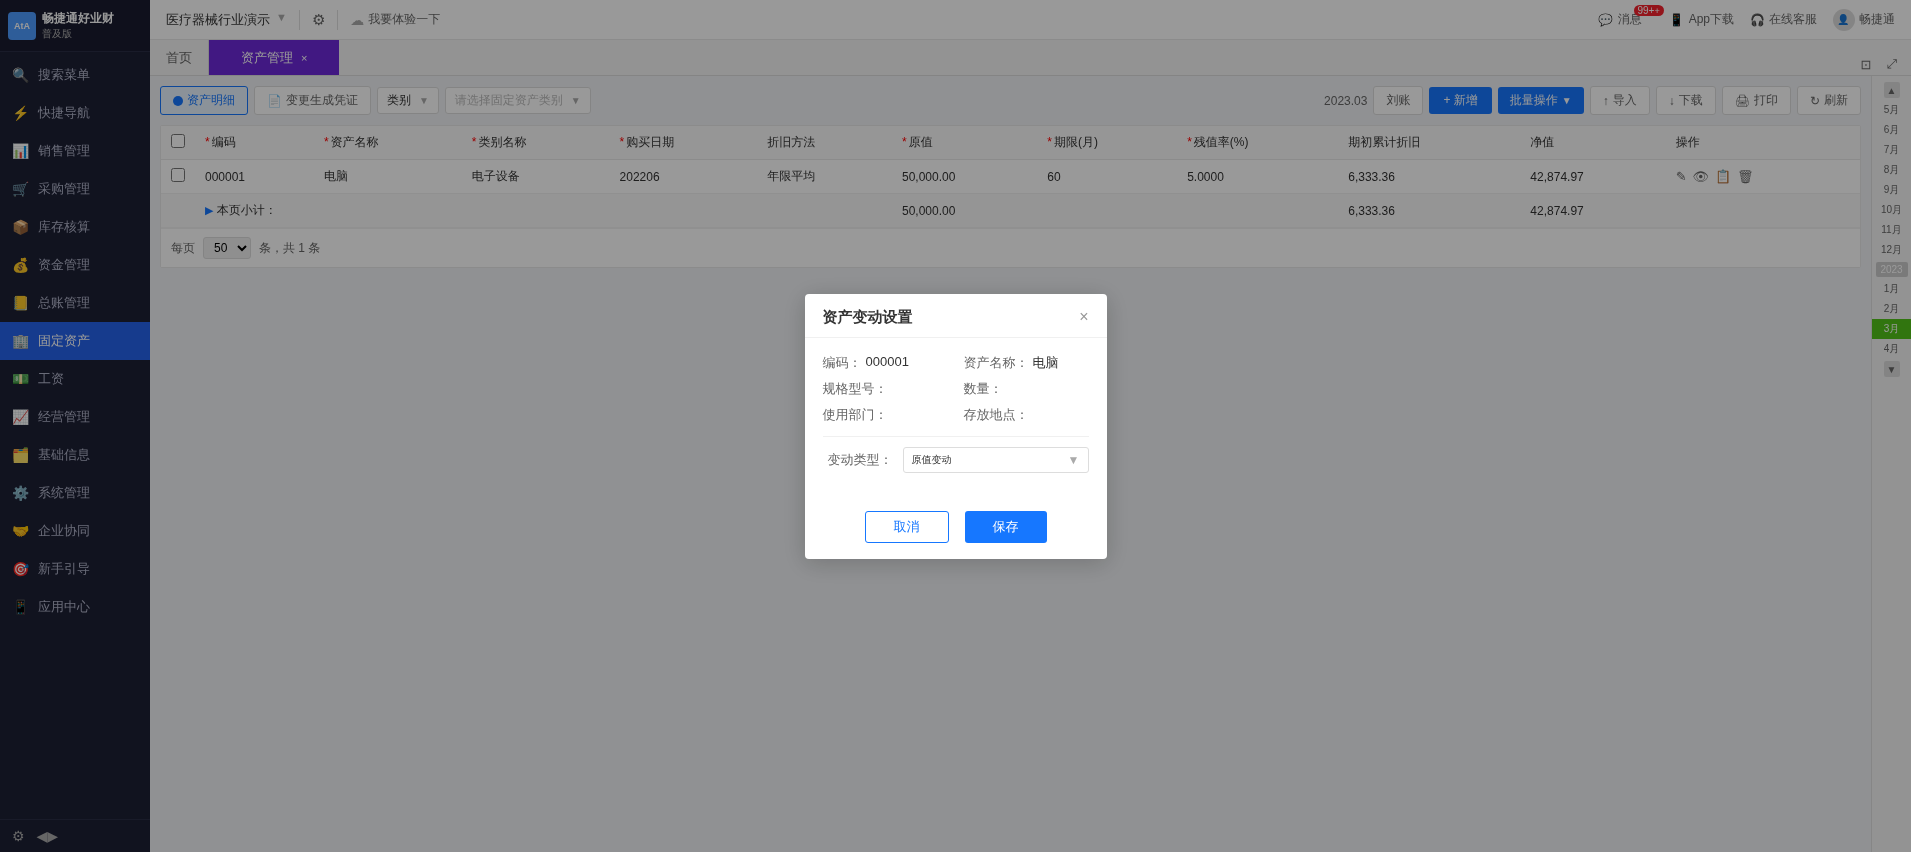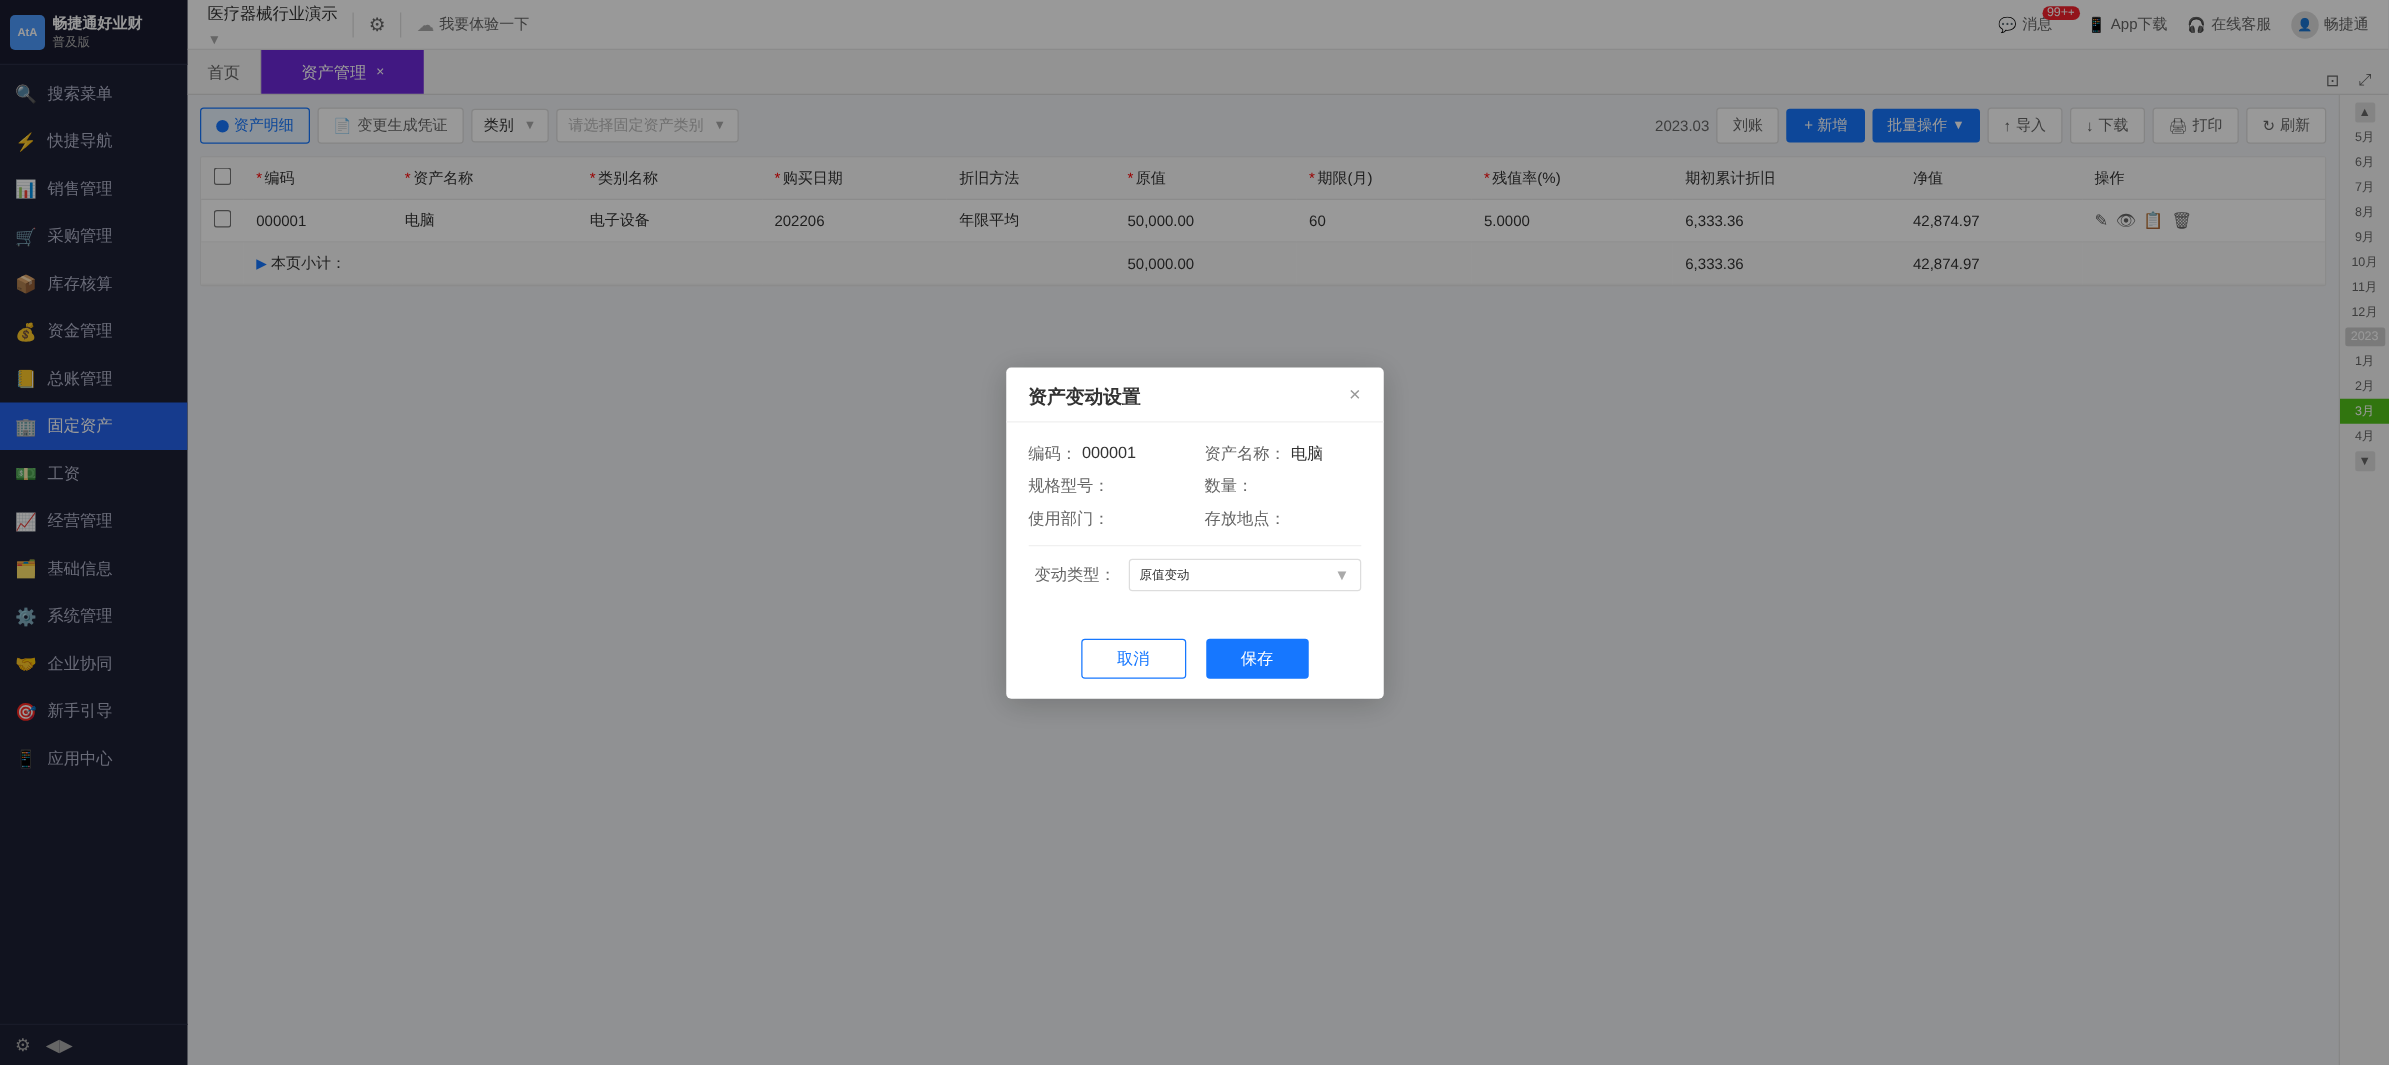--- a/index.html
+++ b/index.html
@@ -16,21 +16,21 @@
     .sidebar-item.active { background: #2563eb; color: #fff; }
     .sidebar-item-icon { width: 18px; height: 18px; display: flex; align-items: center; justify-content: center; font-size: 14px; }
     .sidebar-bottom { padding: 8px 12px; border-top: 1px solid #2a2d45; display: flex; align-items: center; gap: 12px; }
     .sidebar-bottom-icon { color: #aaa; cursor: pointer; font-size: 14px; }
 
     
     .main { flex: 1; display: flex; flex-direction: column; overflow: hidden; }
 
     
     .topbar { height: 40px; background: #fff; display: flex; align-items: center; padding: 0 16px; border-bottom: 1px solid #e8e8e8; gap: 12px; flex-shrink: 0; }
-    .topbar-company { display: flex; align-items: flex-start; gap: 6px; color: #333; font-size: 13px; flex-direction: column; }
+    .topbar-company { display: flex; align-items: flex-start; gap: 6px; color: #333; font-size: 13px; }
     .topbar-divider { width: 1px; height: 20px; background: #e0e0e0; }
     .topbar-settings { color: #666; font-size: 15px; cursor: pointer; }
     .topbar-experience { display: flex; align-items: center; gap: 4px; color: #666; font-size: 12px; cursor: pointer; }
     .topbar-experience-icon { color: #aaa; font-size: 14px; }
     .topbar-right { margin-left: auto; display: flex; align-items: center; gap: 16px; }
     .topbar-msg { display: flex; align-items: center; gap: 4px; color: #666; font-size: 12px; cursor: pointer; position: relative; }
     .badge { background: #f5222d; color: #fff; font-size: 10px; padding: 0 4px; border-radius: 8px; position: absolute; top: -6px; right: -10px; }
     .badge-plus { font-size: 9px; }
     .topbar-app { display: flex; align-items: center; gap: 4px; color: #666; font-size: 12px; cursor: pointer; }
     .topbar-service { display: flex; align-items: center; gap: 4px; color: #666; font-size: 12px; cursor: pointer; }
@@ -340,20 +340,27 @@
               </td>
               <td>50,000.00</td>
               <td></td>
               <td></td>
               <td>6,333.36</td>
               <td>42,874.97</td>
               <td></td>
             </tr>
           </tbody>
         </table>
+        <div class="pagination">
+          <span>每页</span>
+          <select class="page-select">
+            <option>50</option>
+          </select>
+          <span>条，共 1 条</span>
+        </div>
       </div>
     </div>
 
     <div class="timeline">
       <div class="timeline-scroll">▲</div>
       <div class="timeline-month">5月</div>
       <div class="timeline-month">6月</div>
       <div class="timeline-month">7月</div>
       <div class="timeline-month">8月</div>
       <div class="timeline-month">9月</div>

